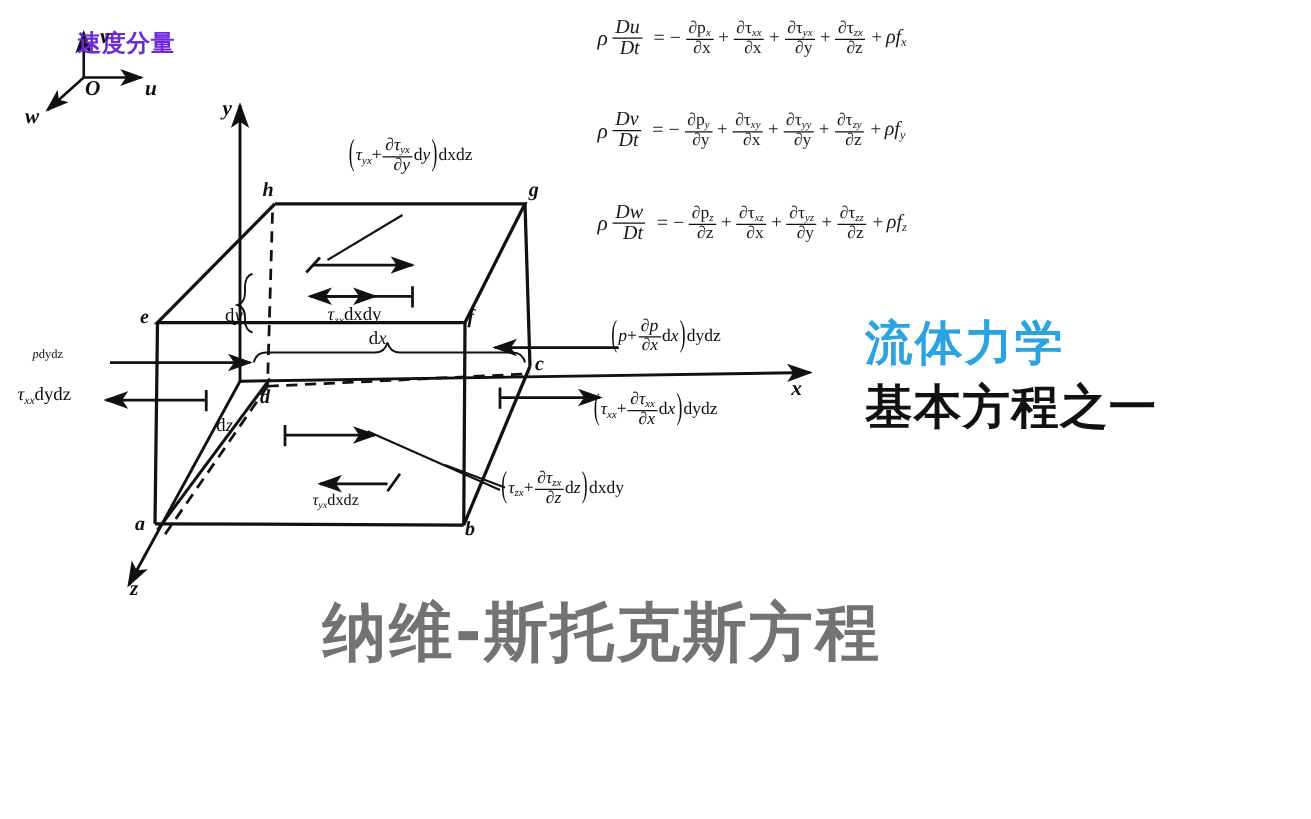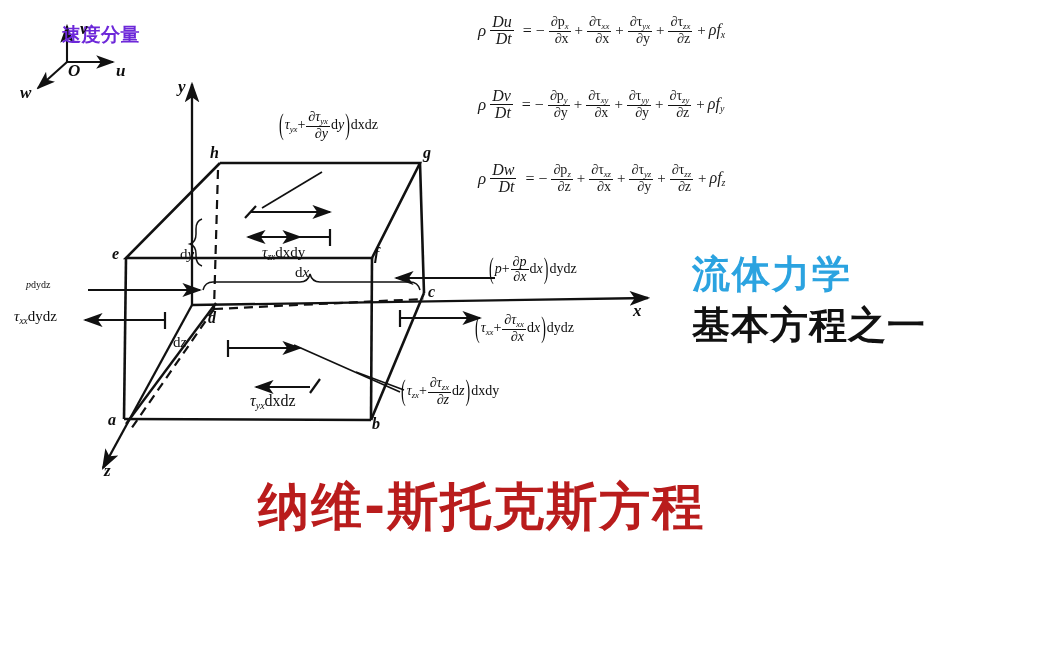--- a/index.html
+++ b/index.html
@@ -63,21 +63,21 @@
   #rhead .l2{
     font-family:"DejaVu Sans", sans-serif;
     font-size:38px;font-weight:700;color:#111111;
     letter-spacing:1px;line-height:1.2;margin-top:6px;
   }
 
   
   #btitle{position:absolute;left:0;top:478px;width:1049px;}
   #btitle .t1{
     font-family:"DejaVu Sans", sans-serif;
-    font-size:51px;font-weight:700;color:#b91c1c;
+    font-size:51px;font-weight:700;color:#737373;
     letter-spacing:2px;margin-left:258px;line-height:1.12;
   }
   #btitle .t2{
     font-family:"DejaVu Sans", sans-serif;
     font-size:51px;font-weight:700;color:#111;
     letter-spacing:2px;margin-left:330px;line-height:1.12;margin-top:6px;
   }
 </style>
 </head>
 <body>
@@ -239,21 +239,21 @@
         <span class="bigparen">(</span><span class="mi">p</span>+<span class="frac"><span class="num">∂<span class="mi">p</span></span><span class="den">∂<span class="mi">x</span></span></span><span class="upr">d</span><span class="mi">x</span><span class="bigparen">)</span><span class="upr">dydz</span>
       </span>
     </div>
 
     <div class="dlabel" style="left:474px;top:313px;font-size:14px;">
       <span class="m">
         <span class="bigparen">(</span><span class="mi">τ</span><span class="sub">xx</span>+<span class="frac"><span class="num">∂<span class="mi">τ</span><span class="sub">xx</span></span><span class="den">∂<span class="mi">x</span></span></span><span class="upr">d</span><span class="mi">x</span><span class="bigparen">)</span><span class="upr">dydz</span>
       </span>
     </div>
 
-    <div class="dlabel" style="left:250px;top:393px;font-size:16px;">
+    <div class="dlabel" style="left:250px;top:393px;font-size:13px;">
       <span class="m"><span class="mi">τ</span><span class="sub">yx</span><span class="upr">dxdz</span></span>
     </div>
 
     <div class="dlabel" style="left:400px;top:376px;font-size:14px;">
       <span class="m">
         <span class="bigparen">(</span><span class="mi">τ</span><span class="sub">zx</span>+<span class="frac"><span class="num">∂<span class="mi">τ</span><span class="sub">zx</span></span><span class="den">∂<span class="mi">z</span></span></span><span class="upr">d</span><span class="mi">z</span><span class="bigparen">)</span><span class="upr">dxdy</span>
       </span>
     </div>
 
   </div>

